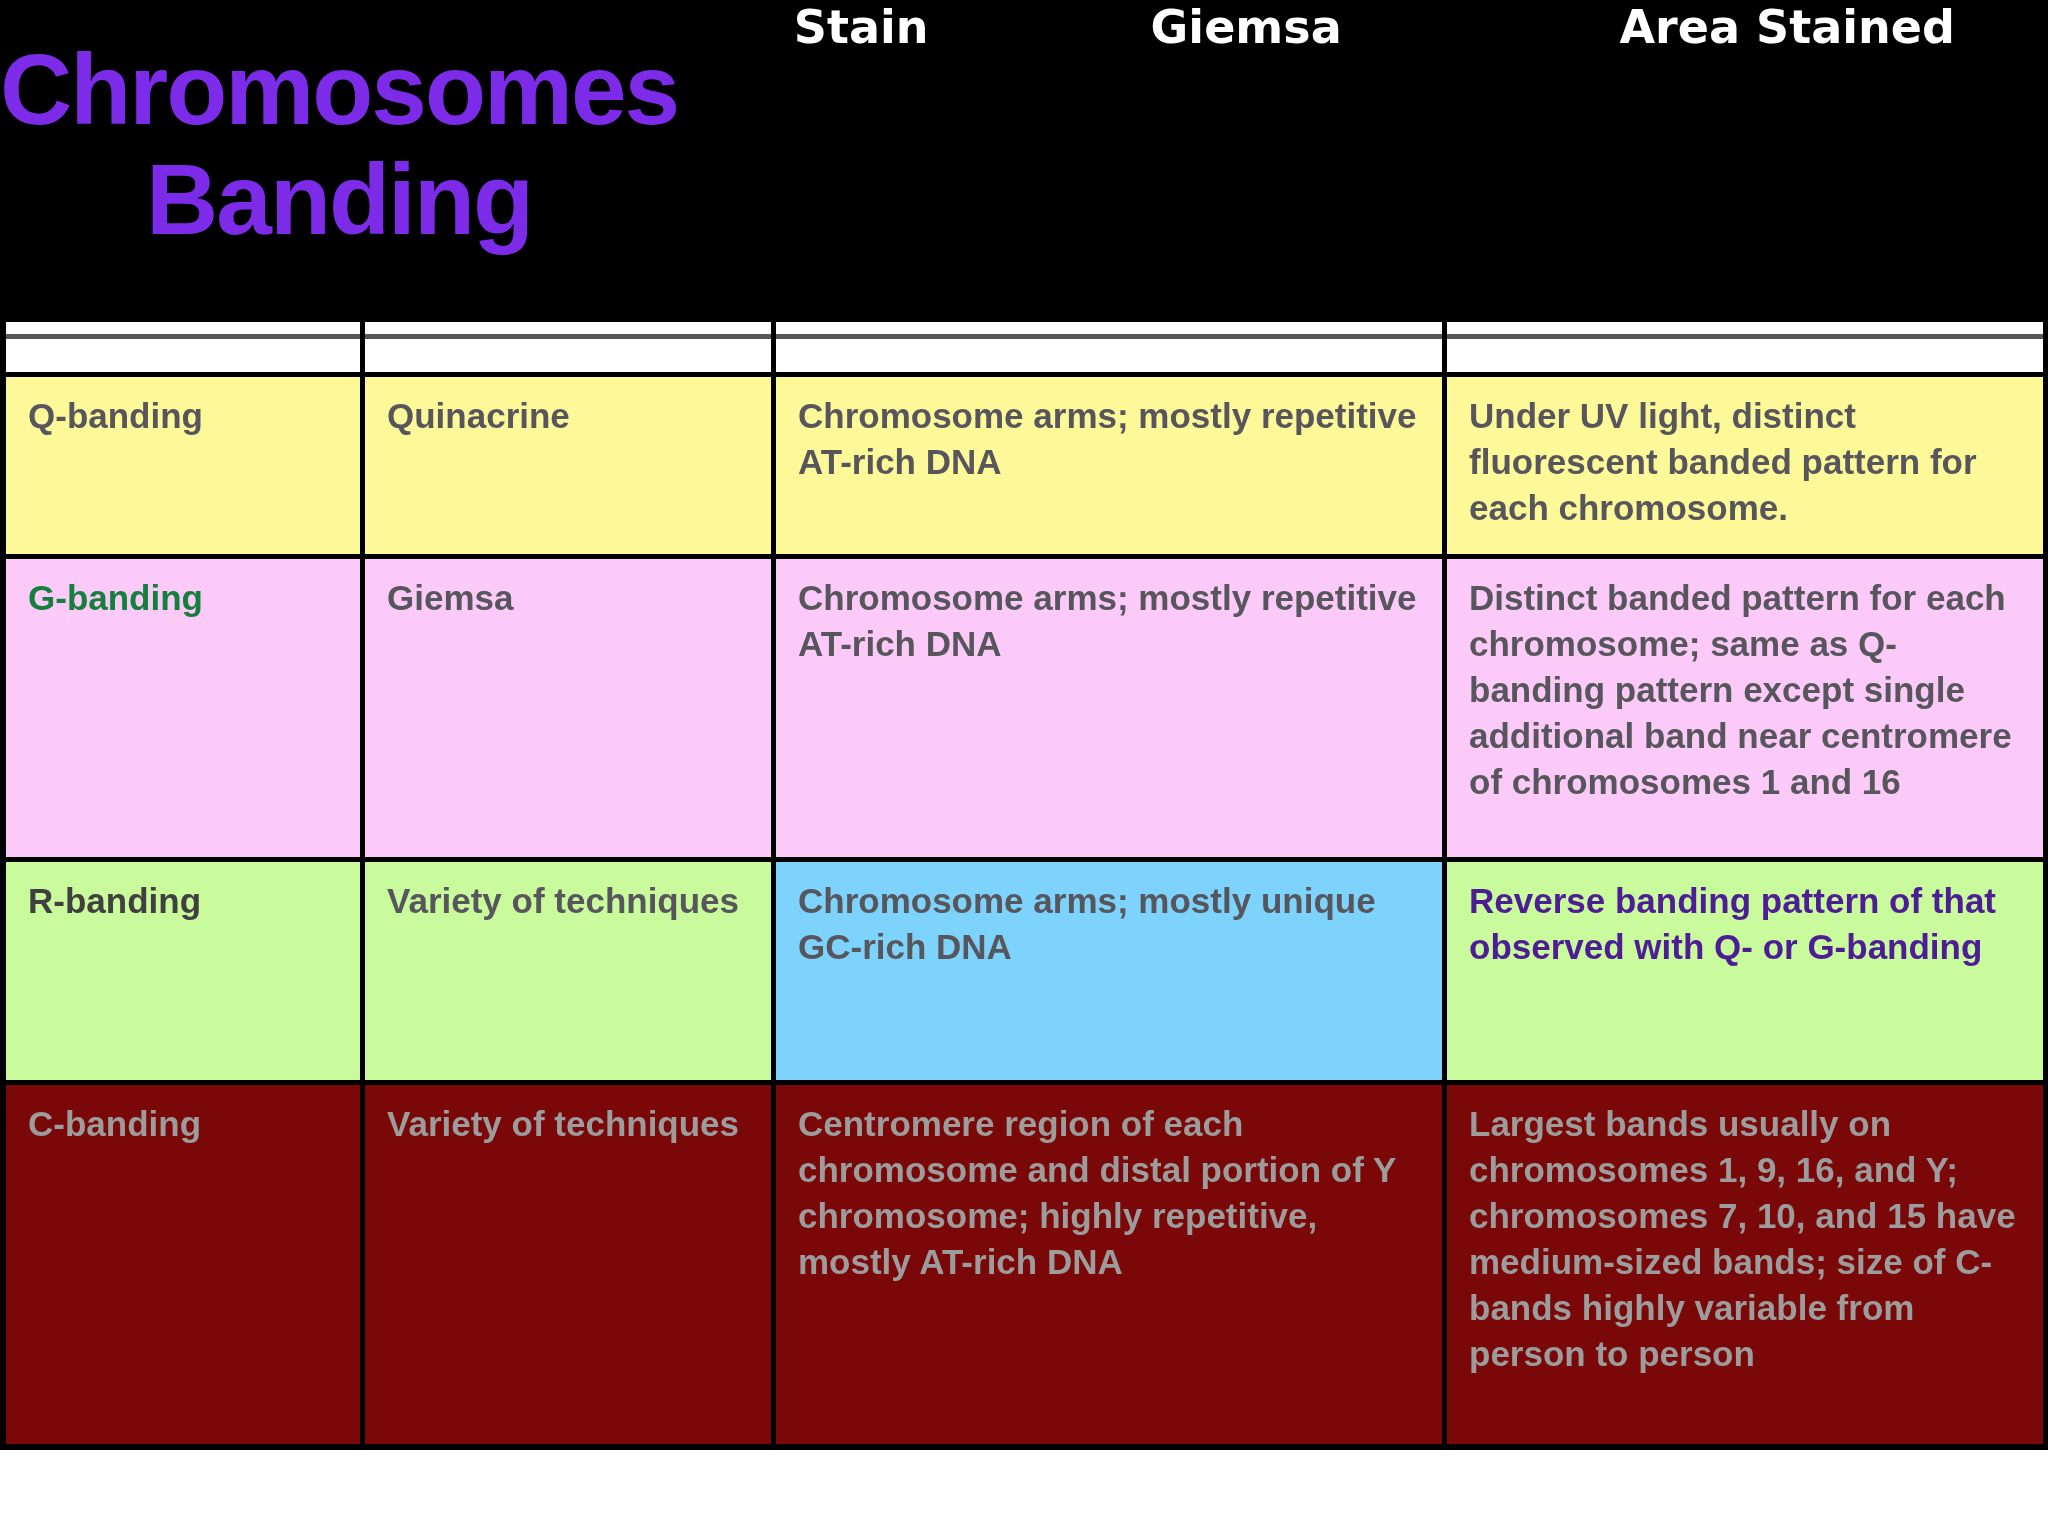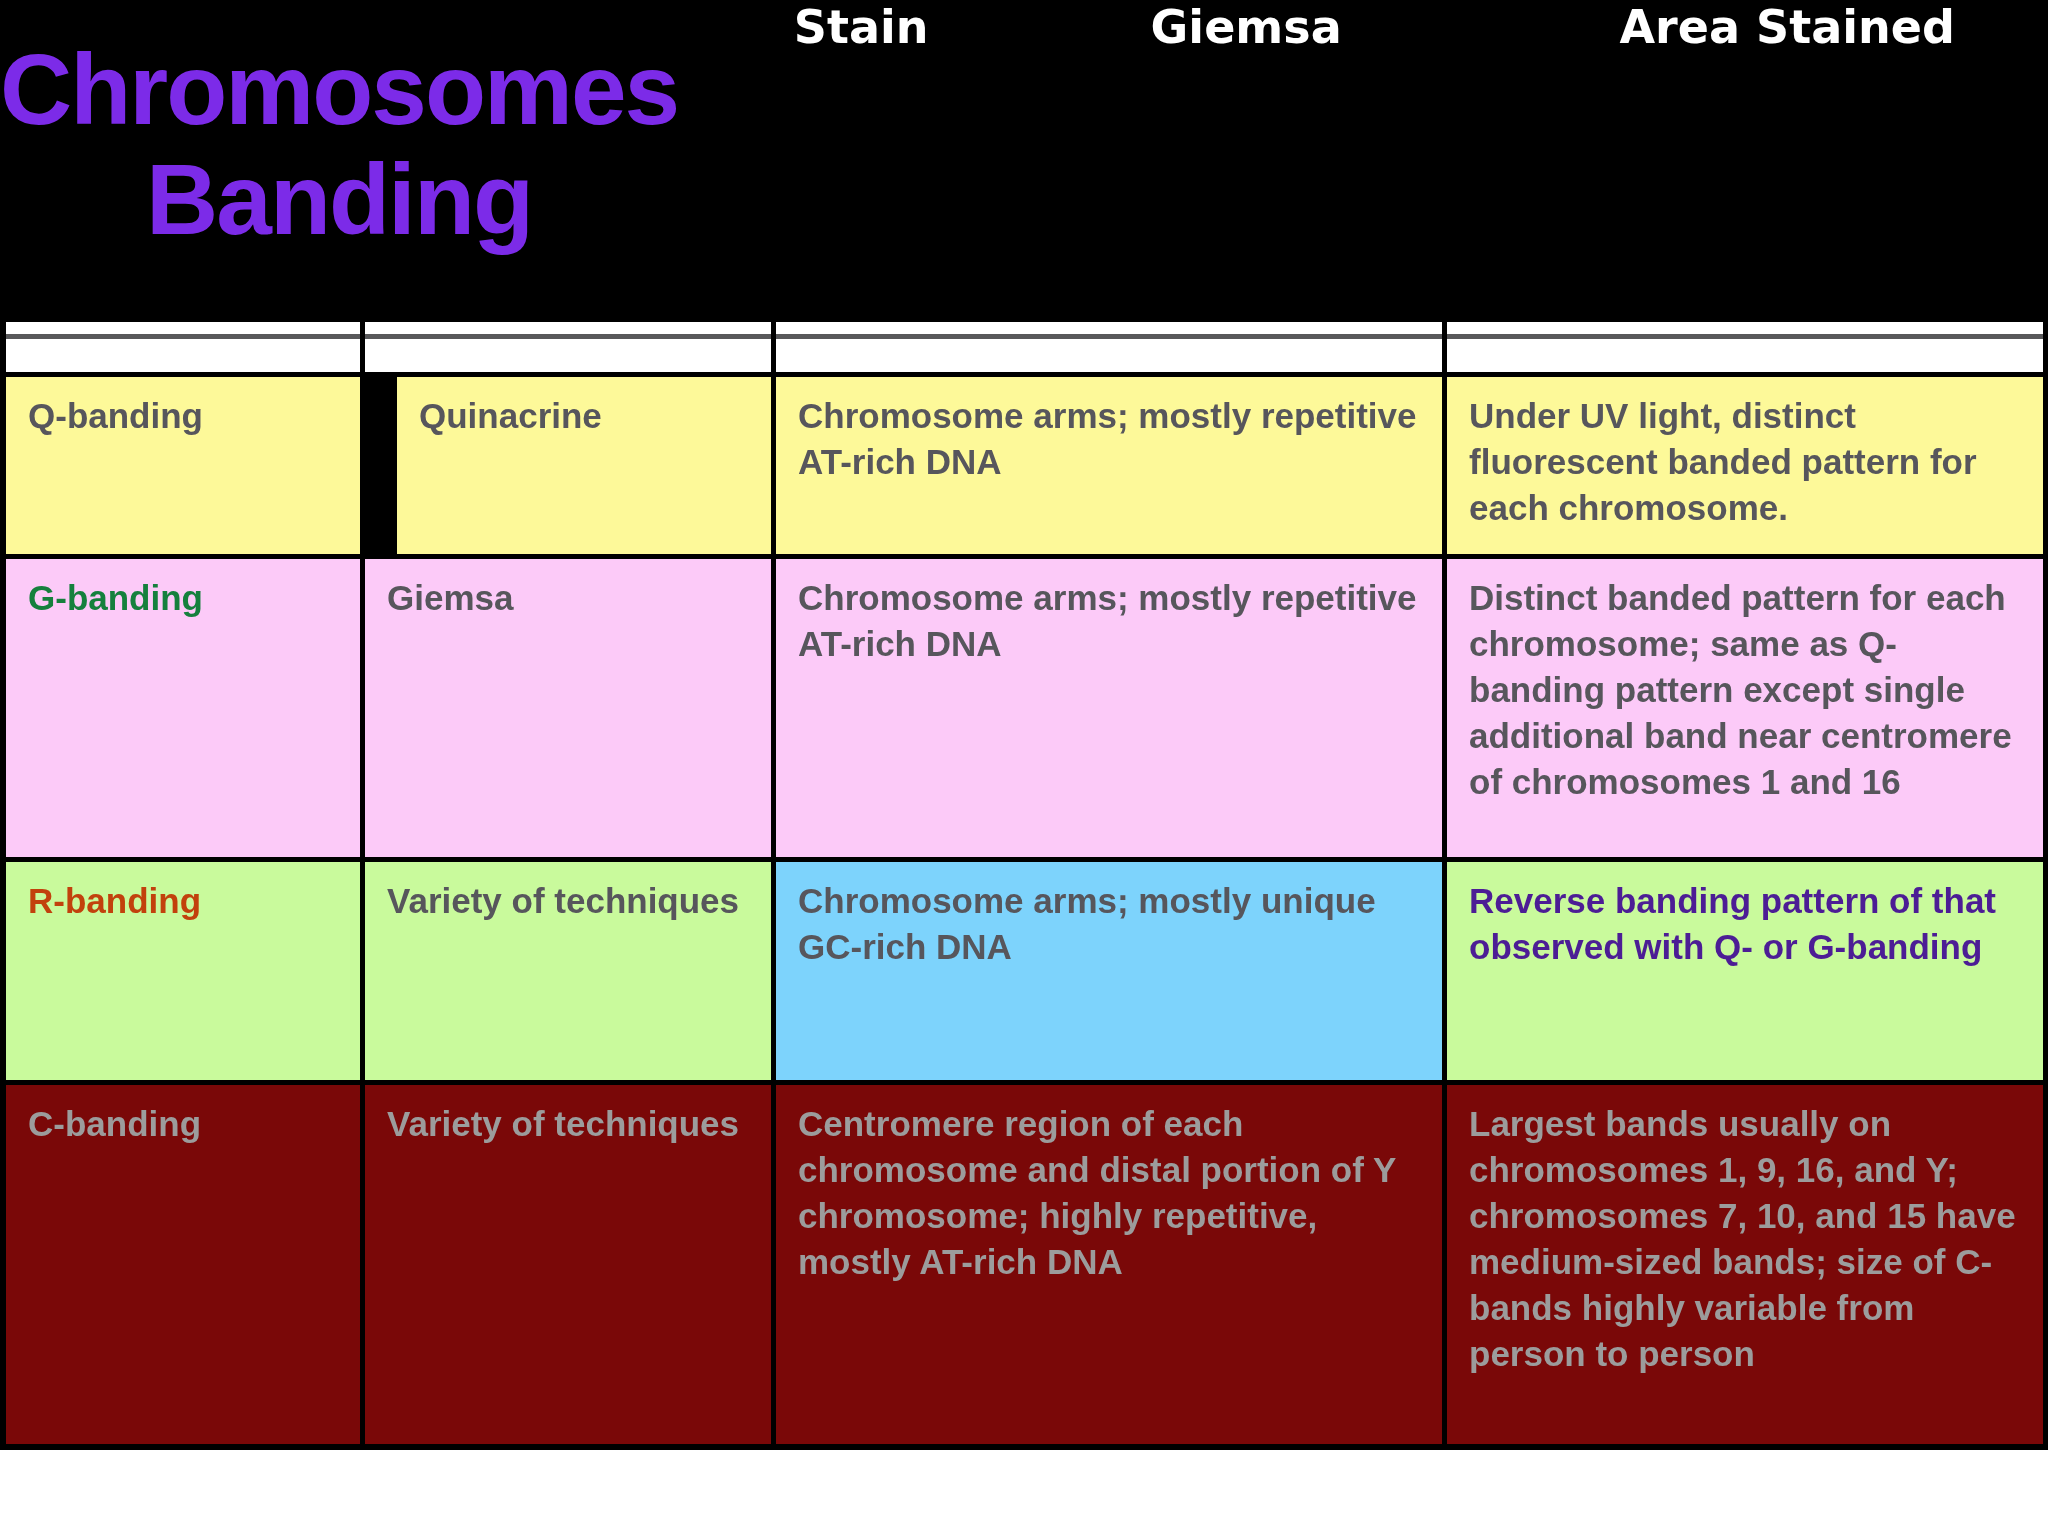--- a/index.html
+++ b/index.html
@@ -87,30 +87,30 @@
   </div>
 
   <div class="band-table">
 
     <div class="sep-cell"></div>
     <div class="sep-cell"></div>
     <div class="sep-cell"></div>
     <div class="sep-cell"></div>
 
     <div class="cell" style="background-color: rgb(253, 249, 153); color: rgb(87, 86, 92);">Q-banding</div>
-    <div class="cell" style="background-color: rgb(253, 249, 153); color: rgb(87, 86, 92); margin-left: 32px;">Quinacrine</div>
+    <div class="cell" style="background-color: rgb(253, 249, 153); color: rgb(87, 86, 92);">Quinacrine</div>
     <div class="cell" style="background-color: rgb(253, 249, 153); color: rgb(87, 86, 92);">Chromosome arms; mostly repetitive AT-rich DNA</div>
     <div class="cell" style="background-color: rgb(253, 249, 153); color: rgb(87, 86, 92);">Under UV light, distinct fluorescent banded pattern for each chromosome.</div>
 
     <div class="cell" style="background-color: rgb(252, 202, 248); color: #15803d;">G-banding</div>
     <div class="cell" style="background-color: rgb(252, 202, 248); color: rgb(87, 86, 92);">Giemsa</div>
     <div class="cell" style="background-color: rgb(252, 202, 248); color: rgb(87, 86, 92);">Chromosome arms; mostly repetitive AT-rich DNA</div>
     <div class="cell" style="background-color: rgb(252, 202, 248); color: rgb(87, 86, 92);">Distinct banded pattern for each chromosome; same as Q-banding pattern except single additional band near centromere of chromosomes 1 and 16</div>
 
-    <div class="cell" style="background-color: rgb(201, 250, 156); color: #c2410c;">R-banding</div>
+    <div class="cell" style="background-color: rgb(201, 250, 156); color: #404040;">R-banding</div>
     <div class="cell" style="background-color: rgb(201, 250, 156); color: rgb(87, 86, 92);">Variety of techniques</div>
     <div class="cell" style="background-color: #7dd3fc; color: rgb(87, 86, 92);">Chromosome arms; mostly unique GC-rich DNA</div>
     <div class="cell" style="background-color: rgb(201, 250, 156); color: #4c1d95;">Reverse banding pattern of that observed with Q- or G-banding</div>
 
     <div class="cell" style="background-color: rgb(122, 8, 8); color: rgb(156, 156, 156);">C-banding</div>
     <div class="cell" style="background-color: rgb(122, 8, 8); color: rgb(156, 156, 156);">Variety of techniques</div>
     <div class="cell" style="background-color: rgb(122, 8, 8); color: rgb(156, 156, 156);">Centromere region of each chromosome and distal portion of Y chromosome; highly repetitive, mostly AT-rich DNA</div>
     <div class="cell" style="background-color: rgb(122, 8, 8); color: rgb(156, 156, 156);">Largest bands usually on chromosomes 1, 9, 16, and Y; chromosomes 7, 10, and 15 have medium-sized bands; size of C-bands highly variable from person to person</div>
 
   </div>

